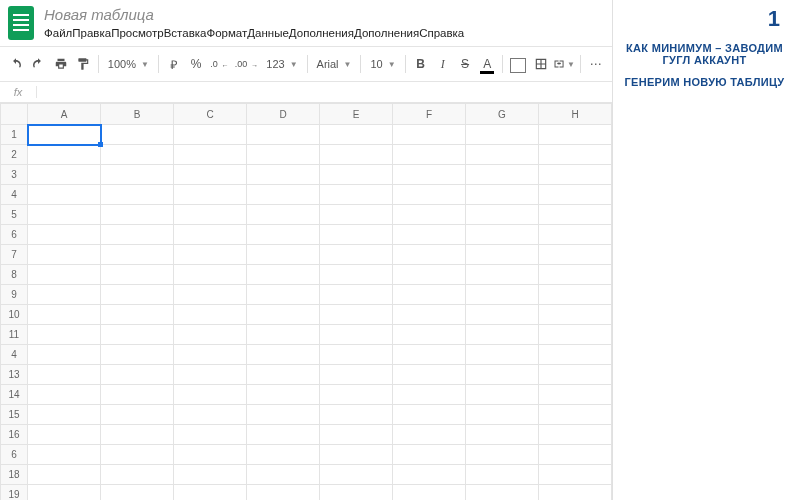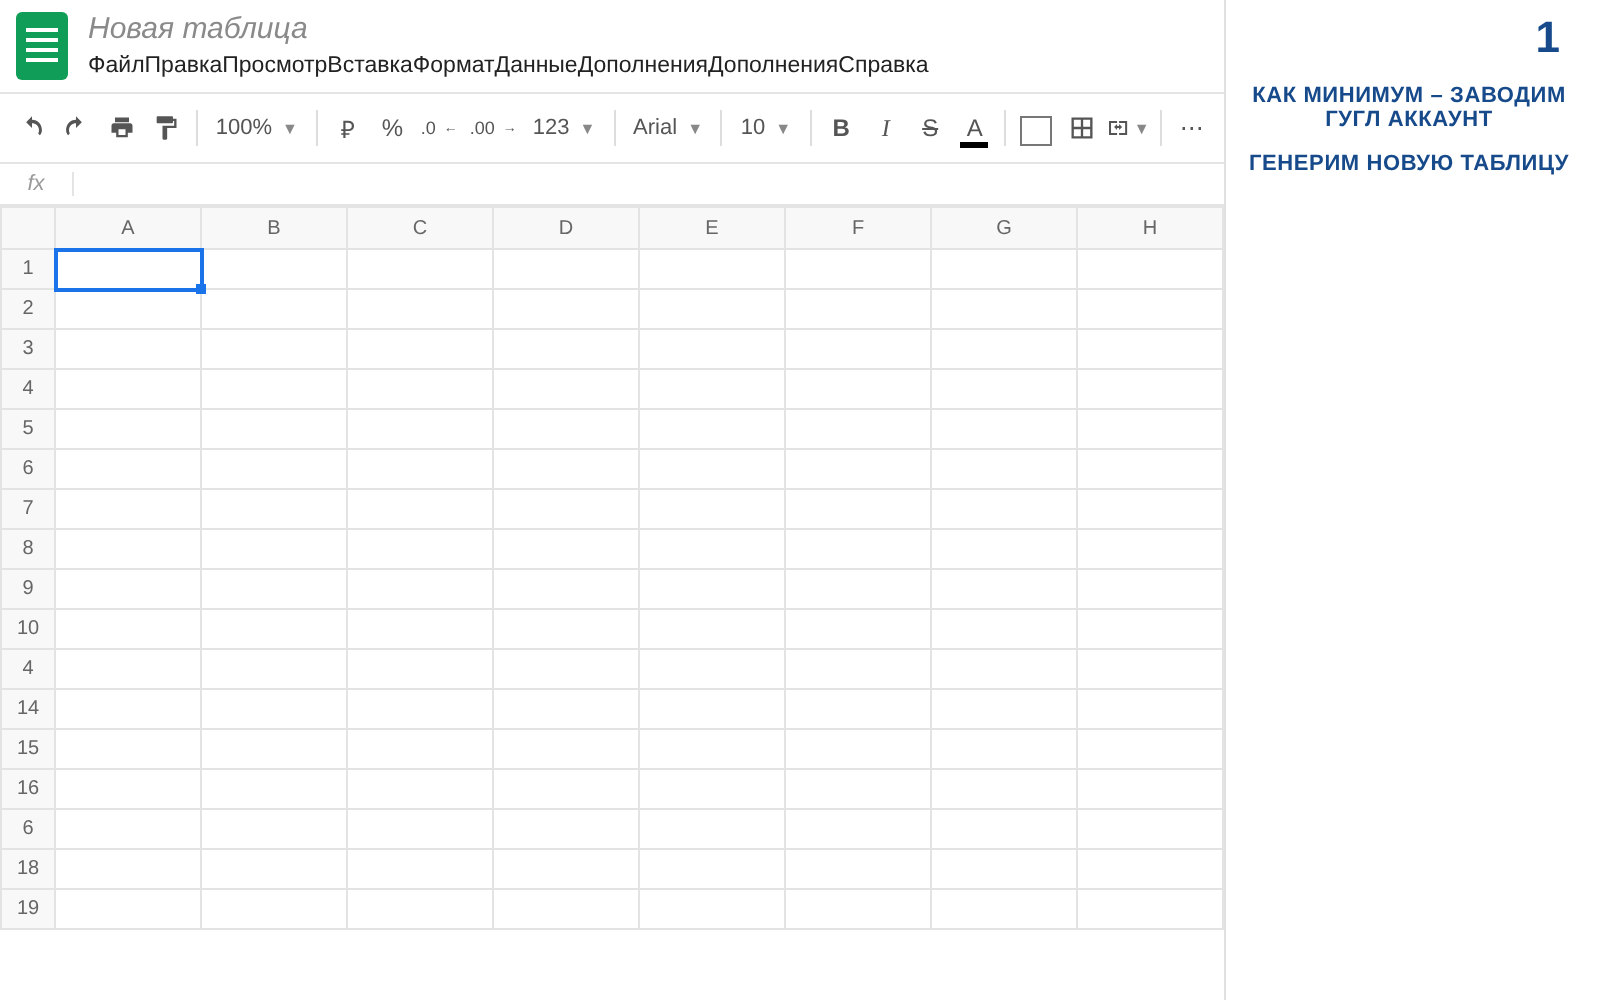--- a/index.html
+++ b/index.html
@@ -272,21 +272,43 @@
               <td class="cell"></td>
               <td class="cell"></td>
               <td class="cell"></td>
               <td class="cell"></td>
               <td class="cell"></td>
               <td class="cell"></td>
               <td class="cell"></td>
               <td class="cell"></td>
             </tr>
             <tr>
+              <th class="rowh">11</th>
+              <td class="cell"></td>
+              <td class="cell"></td>
+              <td class="cell"></td>
+              <td class="cell"></td>
+              <td class="cell"></td>
+              <td class="cell"></td>
+              <td class="cell"></td>
+              <td class="cell"></td>
+            </tr>
+            <tr>
               <th class="rowh">4</th>
+              <td class="cell"></td>
+              <td class="cell"></td>
+              <td class="cell"></td>
+              <td class="cell"></td>
+              <td class="cell"></td>
+              <td class="cell"></td>
+              <td class="cell"></td>
+              <td class="cell"></td>
+            </tr>
+            <tr>
+              <th class="rowh">13</th>
               <td class="cell"></td>
               <td class="cell"></td>
               <td class="cell"></td>
               <td class="cell"></td>
               <td class="cell"></td>
               <td class="cell"></td>
               <td class="cell"></td>
               <td class="cell"></td>
             </tr>
             <tr>

